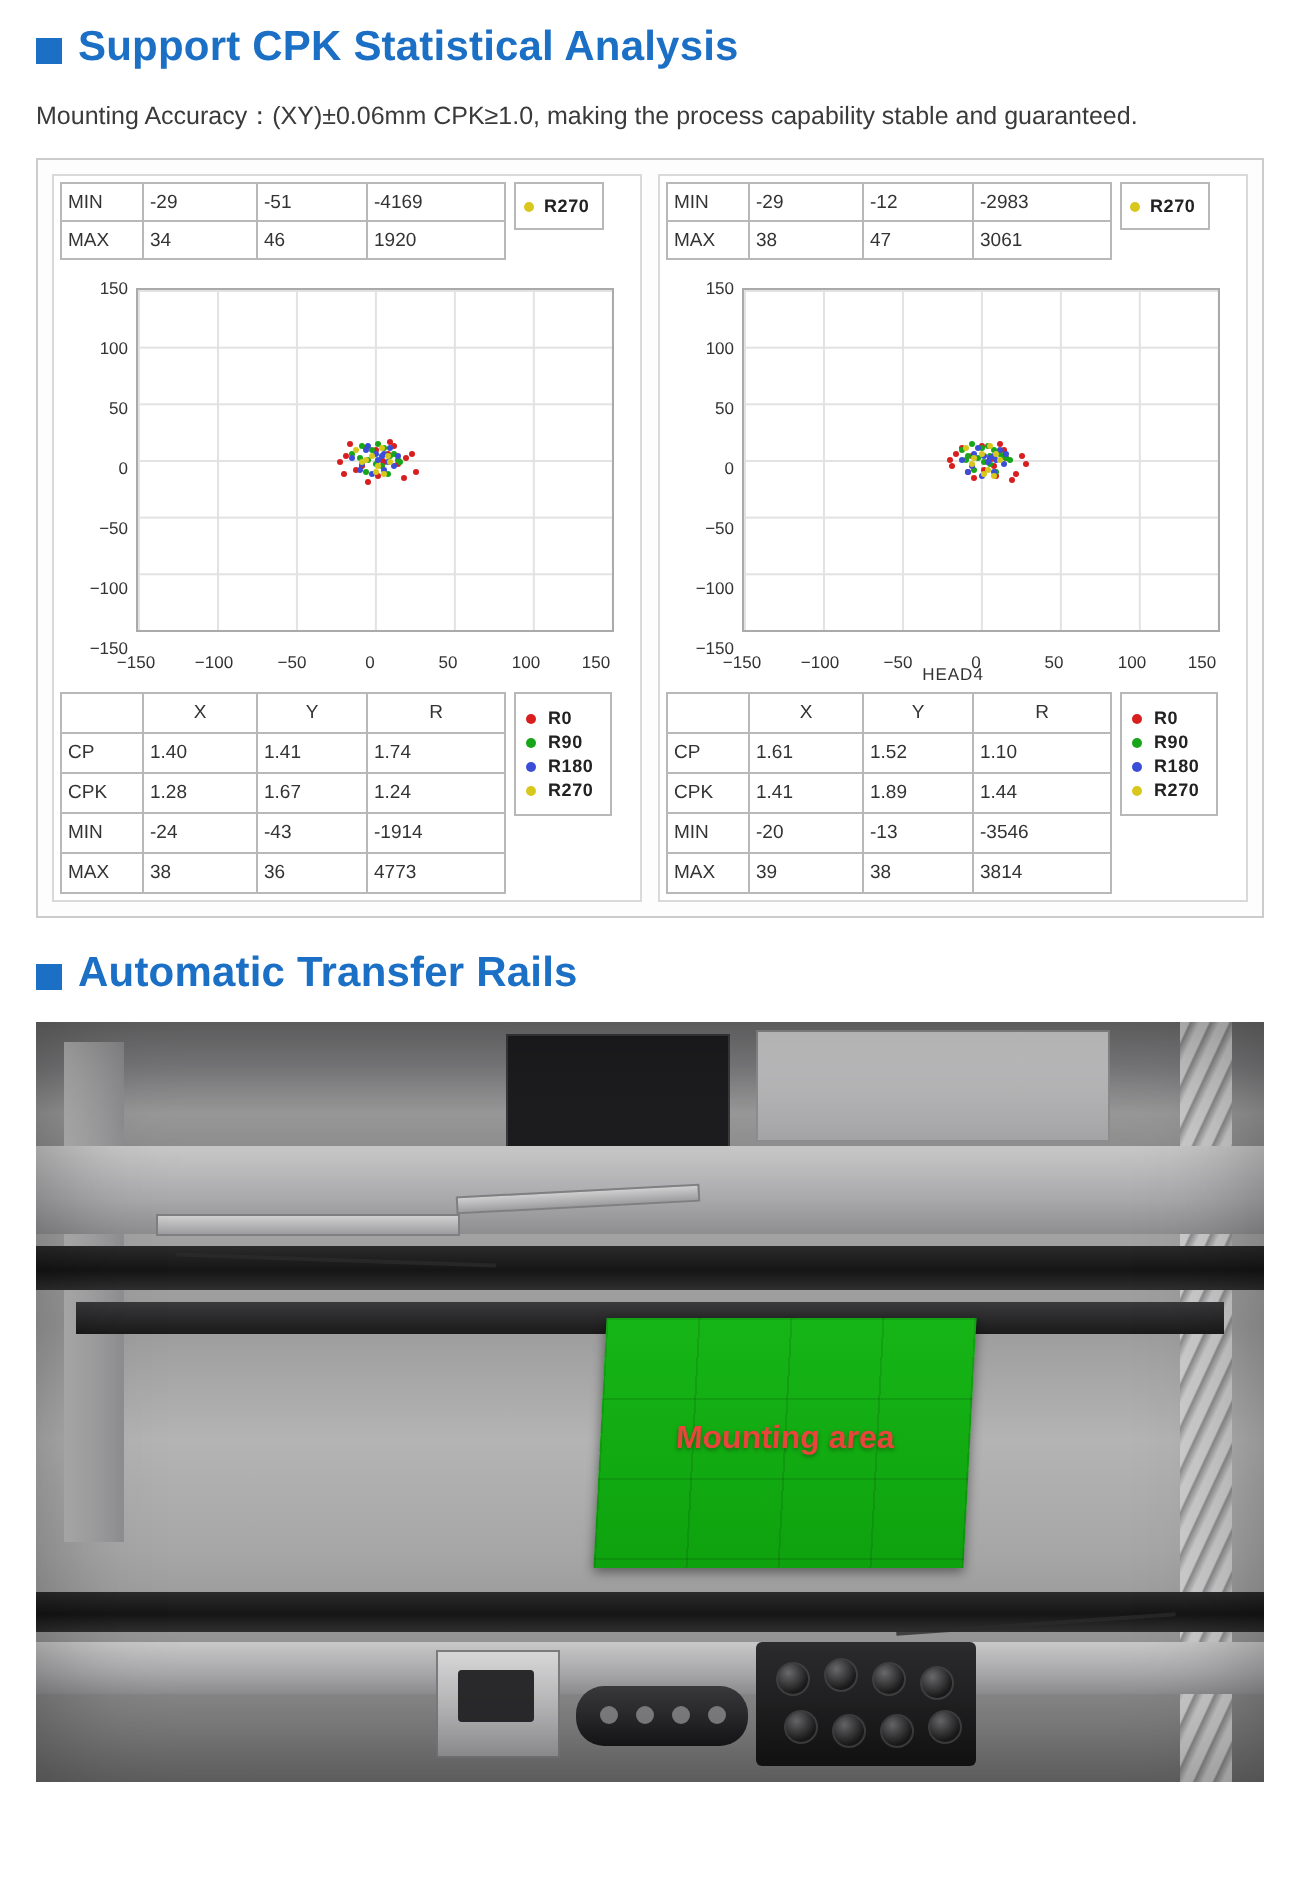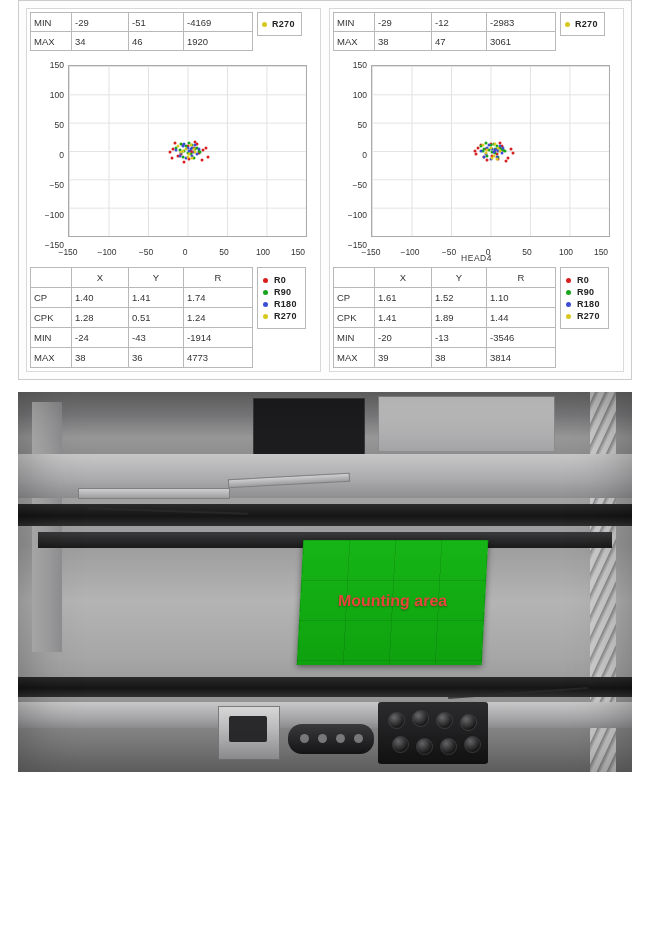--- a/index.html
+++ b/index.html
@@ -340,21 +340,26 @@
     inset: 0;
     box-shadow: inset 0 0 60px rgba(0,0,0,.35);
     pointer-events: none;
   }
 </style>
 </head>
 <body>
 
 <div class="page">
 
-
+  <div class="section-heading heading-1">
+    <span class="heading-bullet"></span>
+    <span>Support CPK Statistical Analysis</span>
+  </div>
+
+  <div class="intro">Mounting Accuracy：(XY)±0.06mm CPK≥1.0, making the process capability stable and guaranteed.</div>
 
   <div class="cpk-panel">
 
     <div class="cpk-card">
       <div class="top-row">
         <table class="minitable">
           <tbody>
               <tr>
             <td>MIN</td>
             <td>-29</td>
@@ -465,21 +470,21 @@
           </tr>
           <tr>
             <td>CP</td>
             <td>1.40</td>
             <td>1.41</td>
             <td>1.74</td>
           </tr>
           <tr>
             <td>CPK</td>
             <td>1.28</td>
-            <td>0.51</td>
+            <td>1.67</td>
             <td>1.24</td>
           </tr>
           <tr>
             <td>MIN</td>
             <td>-24</td>
             <td>-43</td>
             <td>-1914</td>
           </tr>
           <tr>
             <td>MAX</td>
@@ -667,20 +672,24 @@
           <span class="item">
             <span class="dot r270"></span>
             <span class="lbl">R270</span>
           </span>
         </div>
       </div>
     </div>
 
   </div>
 
+  <div class="section-heading heading-2">
+    <span class="heading-bullet"></span>
+    <span>Automatic Transfer Rails</span>
+  </div>
 
   <div class="photo">
     <div class="machine-bg"></div>
 
     <div class="left-post"></div>
     <div class="screw-rod"></div>
     <div class="top-dark-box"></div>
     <div class="top-plate"></div>
 
     <div class="band metal-light" style="top:62px; height:44px;"></div>

